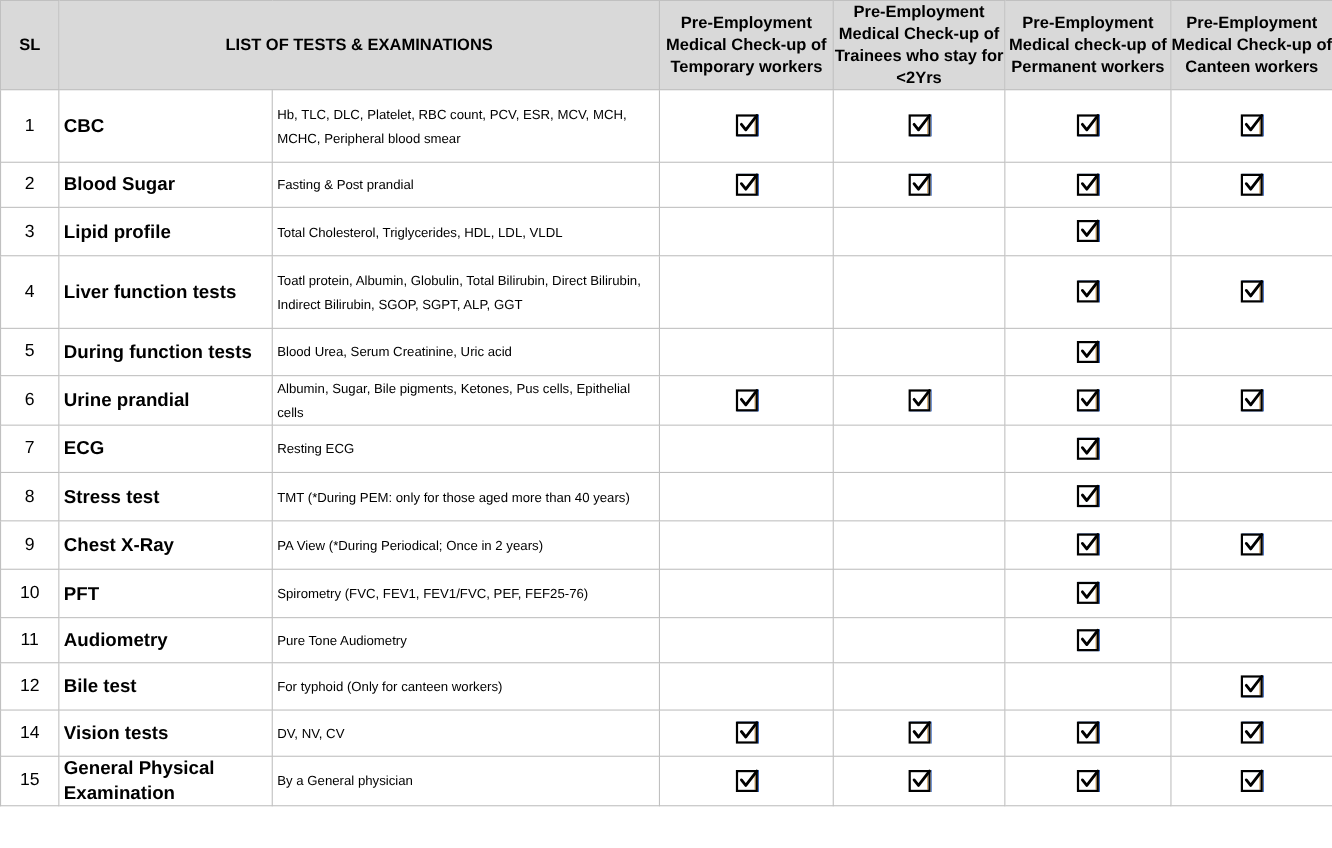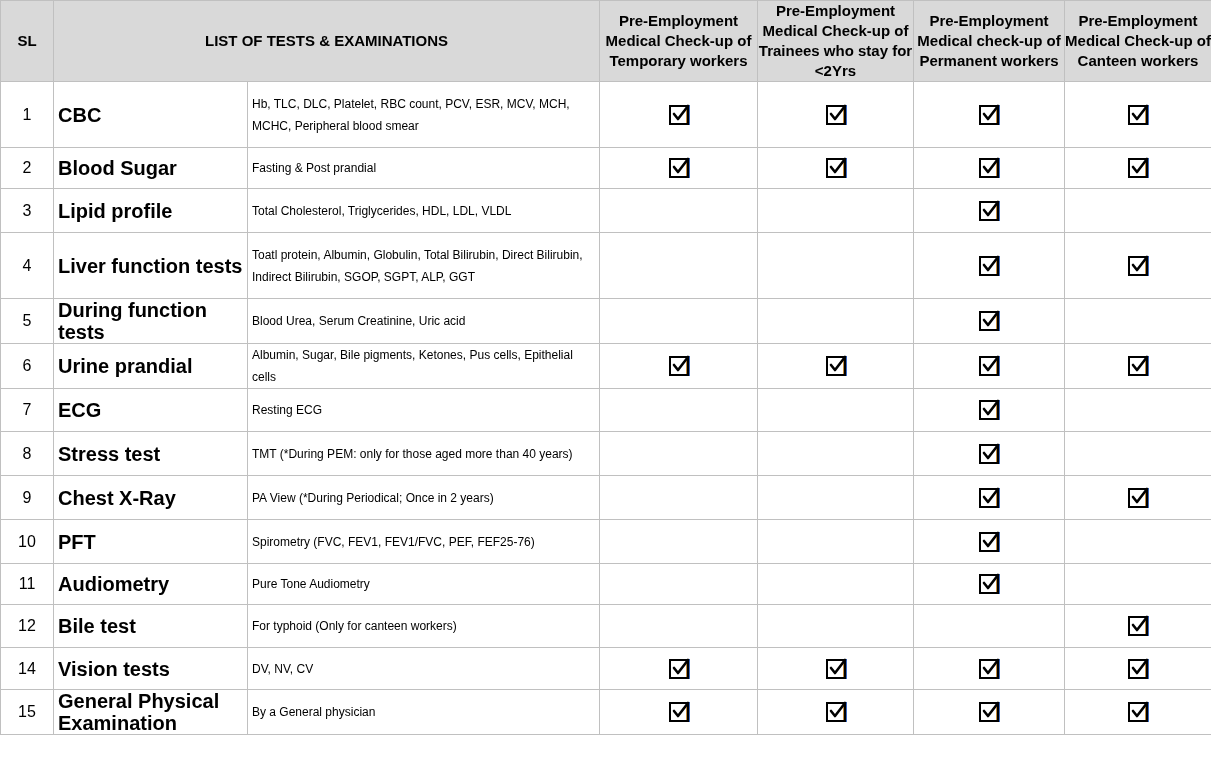--- a/index.html
+++ b/index.html
@@ -1,21 +1,21 @@
 <!DOCTYPE html>
 <html><head>
 <meta charset="utf-8">
 <style>
   html, body { margin: 0; padding: 0; background: #ffffff; }
   body { width: 1211px; height: 771px; overflow: hidden; font-family: "Liberation Sans", sans-serif; color: #000; }
   table { border-collapse: collapse; table-layout: fixed; width: 1211px; }
   td, th { border: 1px solid #c0c0c0; padding: 0; font-size: 16px; line-height: 20px; }
   th { background: #d9d9d9; font-weight: bold; font-size: 15px; line-height: 20px; text-align: center; vertical-align: middle; }
   td.sl { text-align: center; vertical-align: middle; }
-  td.name { font-weight: bold; padding-left: 4px; vertical-align: middle; font-size: 20px; line-height: 22px; }
+  td.name { font-weight: bold; padding-left: 4px; vertical-align: middle; font-size: 17px; line-height: 22px; }
   td.detail { padding-left: 4px; padding-right: 2px; vertical-align: middle; font-size: 12px; line-height: 22px; }
   td.chk { text-align: center; vertical-align: middle; }
   .checkbox { display: inline-block; width: 20px; height: 20px; border: 2px solid #000; box-sizing: border-box; position: relative; vertical-align: middle; box-shadow: -1px 0 0 #c48a3a inset, 1px 0 0 #3a6ac4; }
   .checkbox svg { position: absolute; left: 1px; top: -3px; }
 </style>
 </head>
 <body>
 
 <table>
   <colgroup>

